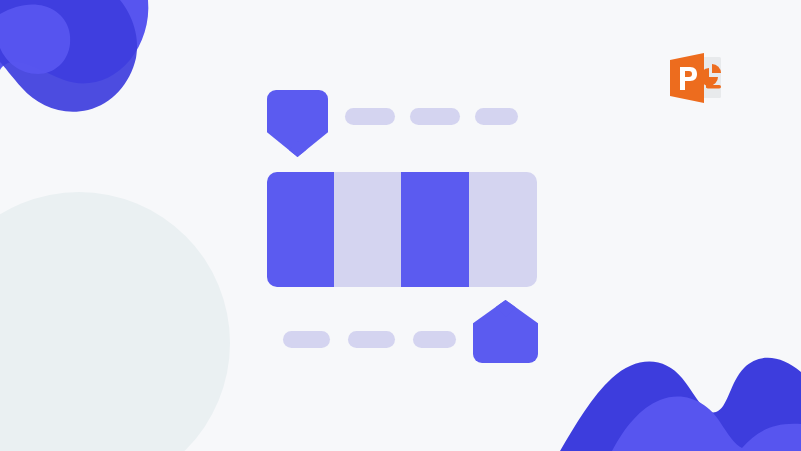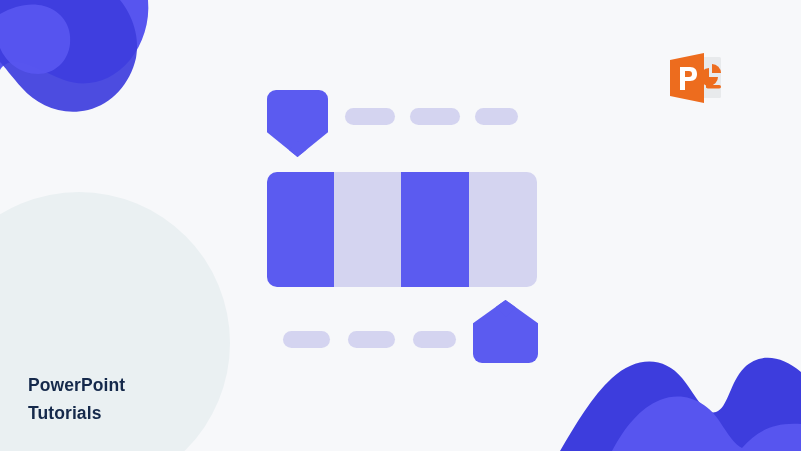--- a/index.html
+++ b/index.html
@@ -149,24 +149,20 @@
     <path d="M 801,451 L 560,451 C 576,424 592,396 612,378
              C 636,356 664,356 682,378 C 696,395 704,416 716,412
              C 728,408 730,382 744,368 C 760,352 782,356 801,372 Z" fill="#3d3ddd"></path>
     <path d="M 801,451 L 612,451 C 624,428 640,408 660,400
              C 684,390 708,402 720,422 C 728,434 734,444 742,448
              C 756,432 772,422 801,424 Z" fill="#5755ef"></path>
   </svg>
 
   <div class="caption-circle"></div>
 
-  <div class="caption">
-    <span class="caption-line">PowerPoint</span>
-    <span class="caption-line">Tutorials</span>
-  </div>
 
   <div class="illus">
 
     <div class="pin"></div>
 
     <div class="pill" style="left:345px;top:108px;width:50px;"></div>
     <div class="pill" style="left:410px;top:108px;width:50px;"></div>
     <div class="pill" style="left:475px;top:108px;width:43px;"></div>
 
     <div class="bar-block">

